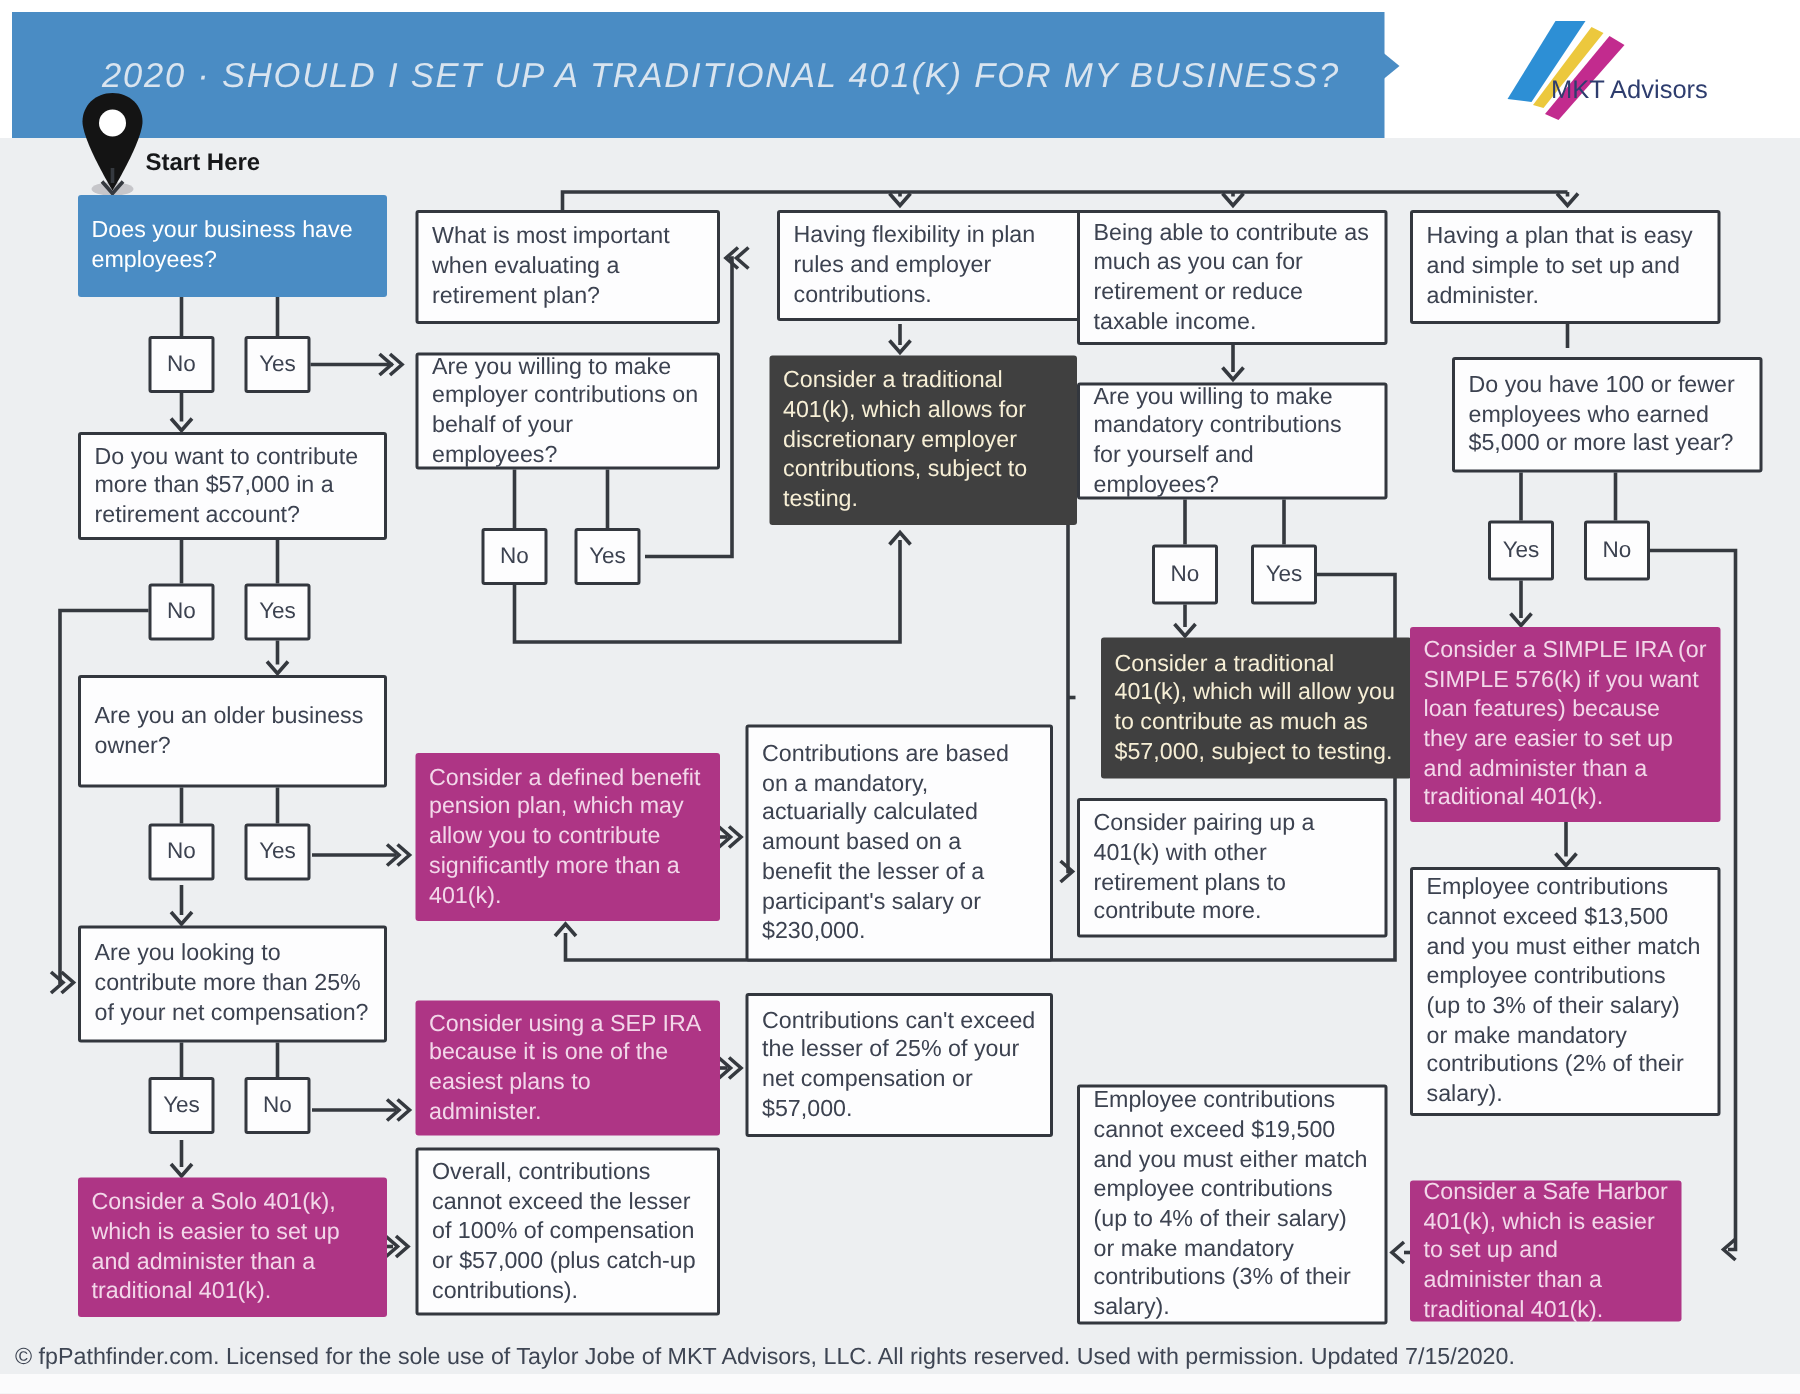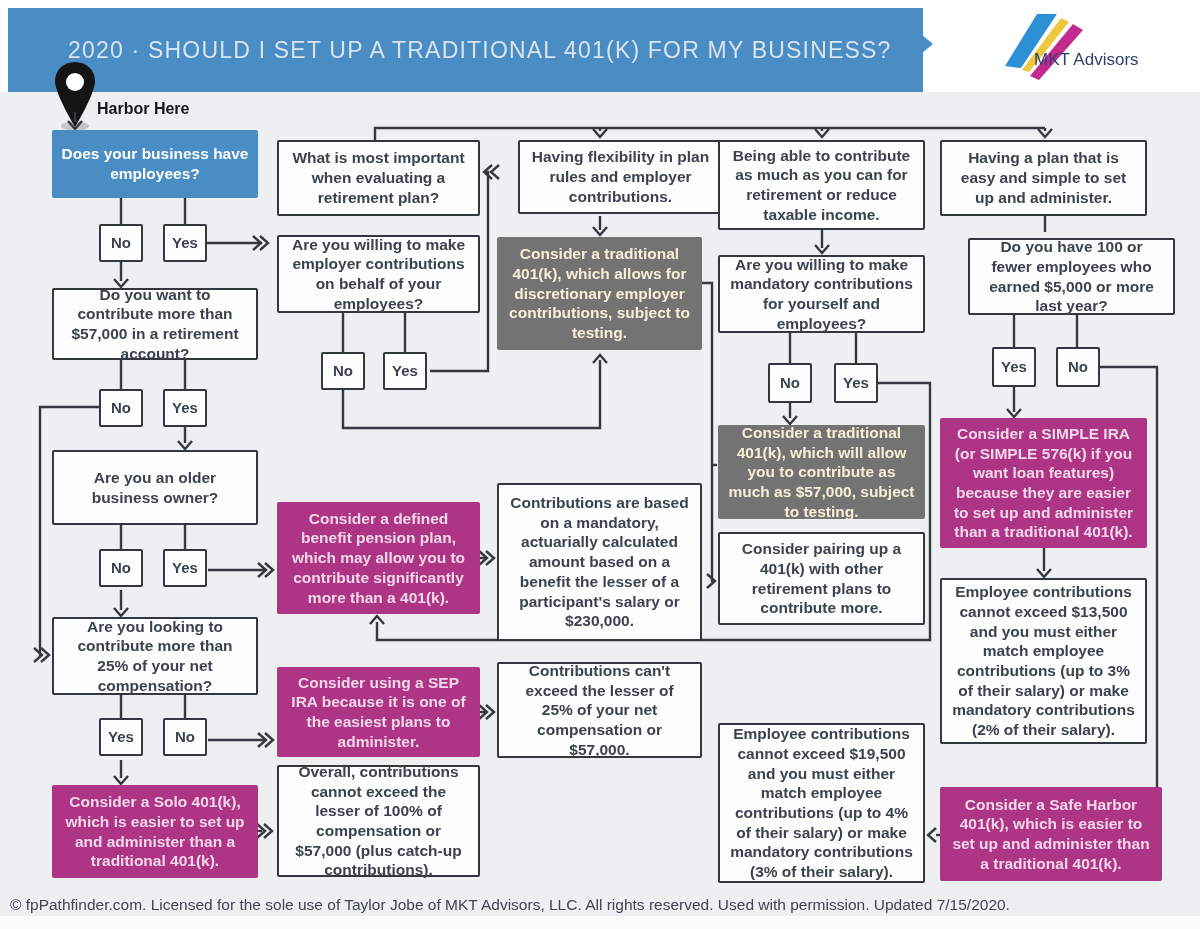--- a/index.html
+++ b/index.html
@@ -1,30 +1,30 @@
 <!DOCTYPE html>
 <html><head>
 <meta charset="utf-8">
 <style>
   * { margin:0; padding:0; box-sizing:border-box; }
   body { font-family:"Liberation Sans", sans-serif; background:#ffffff; }
   #canvas { position:relative; width:1200px; height:929px; background:#edeff1; overflow:hidden; }
   #topstrip { position:absolute; left:0; top:0; width:1200px; height:92px; background:#ffffff; }
-  #band { position:absolute; left:8px; top:8px; width:915px; height:84px; background:#4a8cc4; display:flex; align-items:center; }
+  #band { position:absolute; left:8px; top:8px; width:915px; height:84px; background:#4a8cc4; display:flex; align-items:center;font-style:italic; }
   #band .title { padding-left:60px; color:#d9e4ef; font-size:23px; letter-spacing:1.2px; font-weight:400; }
   #logo-text { position:absolute; left:1034px; top:50px; color:#2e3d6e; font-size:17px; font-weight:500; }
   #start-label { position:absolute; left:97px; top:100px; font-size:16px; font-weight:bold; color:#17181a; }
   svg.overlay { position:absolute; left:0; top:0; pointer-events:none; }
   .ln { stroke:#35393f; stroke-width:2.4; fill:none; }
   .ah { stroke:#35393f; stroke-width:2.4; fill:none; }
-  .box { position:absolute; display:flex; align-items:center; justify-content:center; text-align:center;
-         font-size:15.5px; line-height:1.27; color:#3c4250; padding:5px 9px; border-radius:2px;font-weight:bold; }
+  .box { position:absolute; display:flex; align-items:center; justify-content:center; text-align:left;
+         font-size:15.5px; line-height:1.27; color:#3c4250; padding:5px 9px; border-radius:2px; }
   .q { background:#fdfdfe; border:2.5px solid #33373e; }
   .blue { background:#4a8cc4; color:#ffffff; }
-  .yellow { background:#737373; color:#f7efd6; }
+  .yellow { background:#404040; color:#f7efd6;margin-left:16px; }
   .magenta { background:#ae3585; color:#f2d7e9; }
   .sm { width:44px; height:38px; font-size:15px; }
   #footer-text { position:absolute; left:10px; top:896px; font-size:15.5px; color:#3e4553; }
   #botstrip { position:absolute; left:0; top:916px; width:1200px; height:13px; background:#fbfbfc; }
 </style>
 </head>
 <body>
 
 <div id="canvas">
 
@@ -120,21 +120,21 @@
     <path class="ah" d="M264 824 L272 831 L264 838 M257 824 L265 831 L257 838"></path>
     <path class="ah" d="M486 551 L494 558 L486 565 M479 551 L487 558 L479 565"></path>
     <path class="ah" d="M486 705 L494 712 L486 719 M479 705 L487 712 L479 719"></path>
     <path class="ah" d="M707 574 L715 581 L707 588"></path>
 
     <path class="ah" d="M492 165 L484 172 L492 179 M499 165 L491 172 L499 179"></path>
     <path class="ah" d="M1157 826 L1149 833 L1157 840"></path>
     <path class="ah" d="M936 828 L928 835 L936 842"></path>
   </svg>
 
-  <div id="start-label">Harbor Here</div>
+  <div id="start-label">Start Here</div>
 
   <div class="box blue" style="left:52px;top:130px;width:206px;height:68px">
       <span>Does your business have employees?</span>
     </div>
   <div class="box q sm" style="left:99px;top:224px">
       <span>No</span>
     </div>
   <div class="box q sm" style="left:163px;top:224px">
       <span>Yes</span>
     </div>
@@ -237,20 +237,20 @@
     </div>
   <div class="box q sm" style="left:1056px;top:347px;height:40px">
       <span>No</span>
     </div>
   <div class="box magenta" style="left:940px;top:418px;width:207px;height:130px">
       <span>Consider a SIMPLE IRA (or SIMPLE 576(k) if you want loan features) because they are easier to set up and administer than a traditional 401(k).</span>
     </div>
   <div class="box q" style="left:940px;top:578px;width:207px;height:166px">
       <span>Employee contributions cannot exceed $13,500 and you must either match employee contributions (up to 3% of their salary) or make mandatory contributions (2% of their salary).</span>
     </div>
-  <div class="box magenta" style="left:940px;top:787px;width:222px;height:94px">
+  <div class="box magenta" style="left:940px;top:787px;width:181px;height:94px">
       <span>Consider a Safe Harbor 401(k), which is easier to set up and administer than a traditional 401(k).</span>
     </div>
 
   <div id="footer-text">© fpPathfinder.com. Licensed for the sole use of Taylor Jobe of MKT Advisors, LLC. All rights reserved. Used with permission. Updated 7/15/2020.</div>
   <div id="botstrip"></div>
 
 </div>
 
 </body></html>

